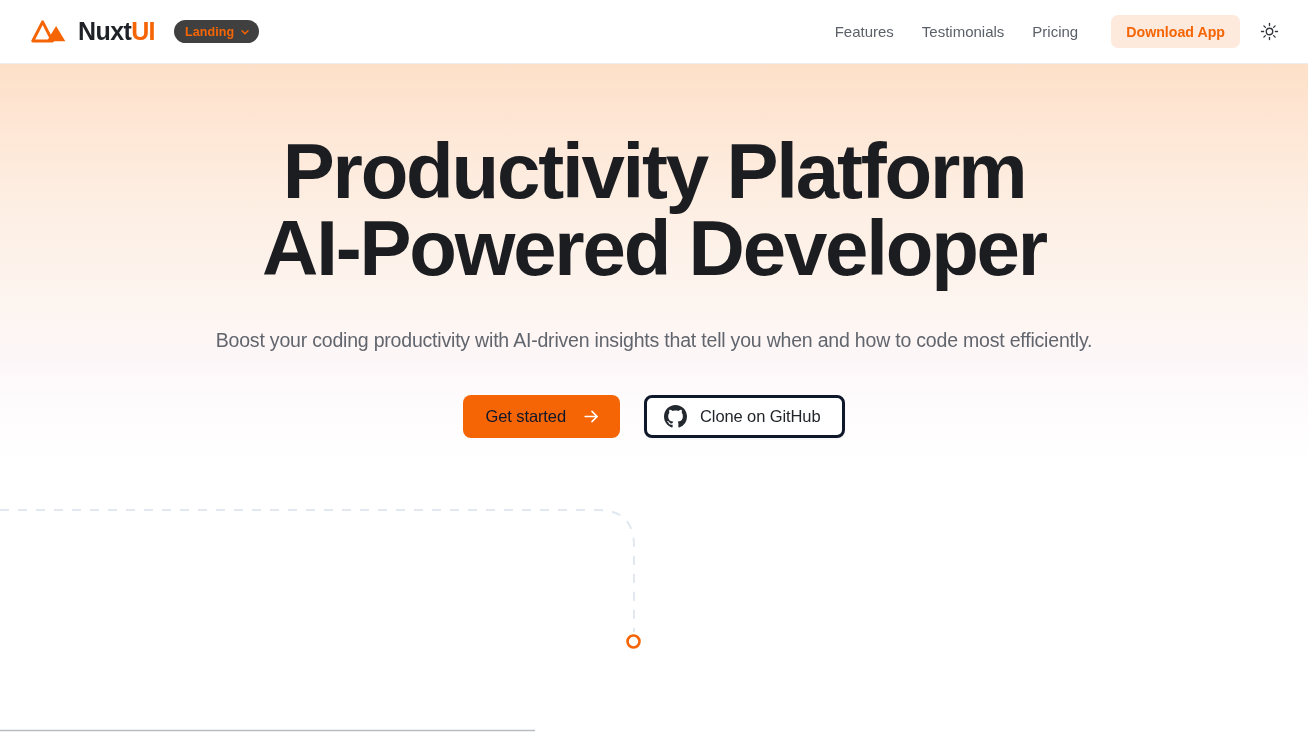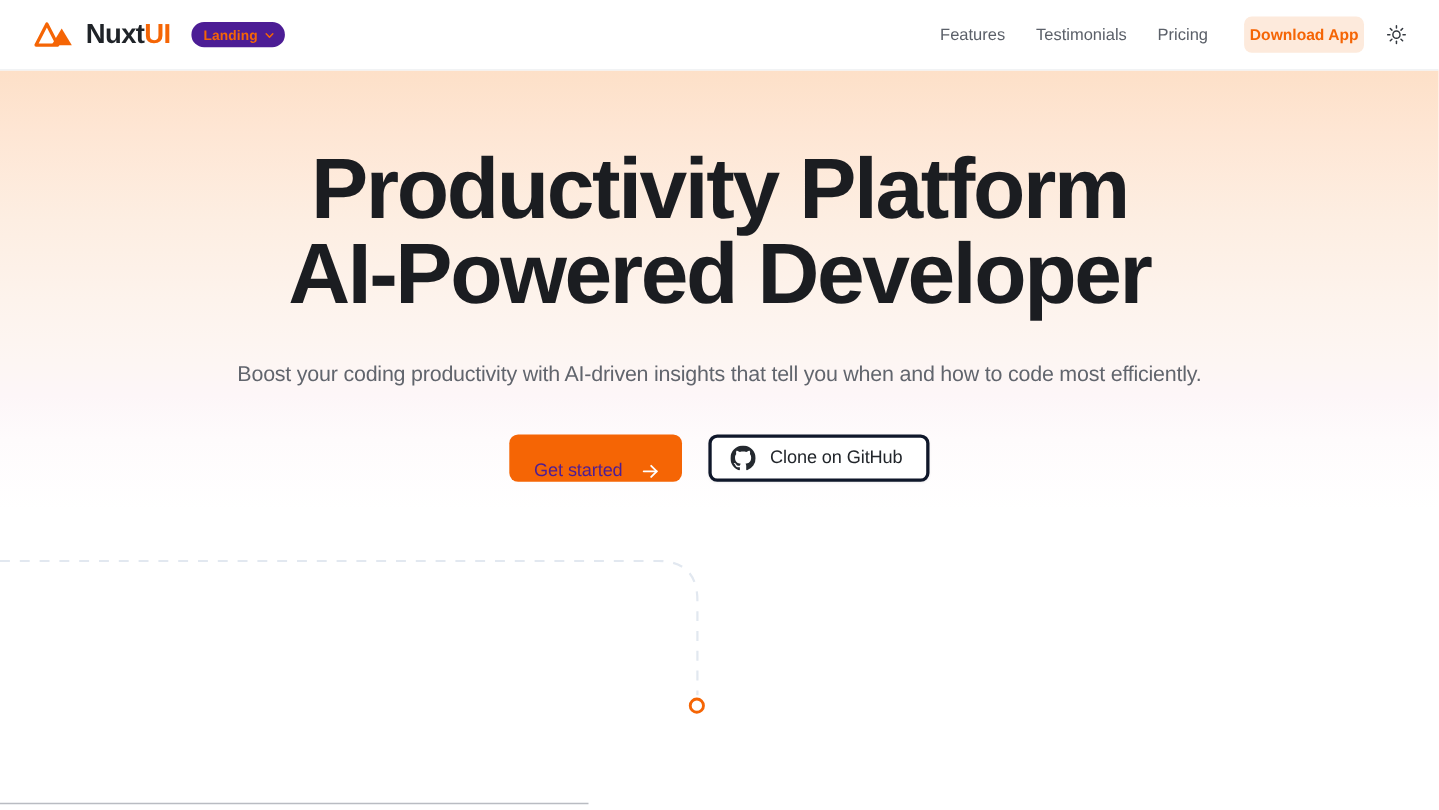--- a/index.html
+++ b/index.html
@@ -79,21 +79,21 @@
   .brand-ui { color: #f56505; }
 
   .badge {
     display: inline-flex;
     align-items: center;
     gap: 6px;
     height: 23px;
     padding: 0 9px 0 11px;
     margin-left: 9px;
     border-radius: 999px;
-    background: #4c1d95;
+    background: #404040;
     color: #f56505;
     font-size: 12.5px;
     font-weight: 600;
     letter-spacing: 0.1px;
     cursor: pointer;
   }
   .badge .chev {
     display: inline-block;
     width: 10px;
     height: 10px;
@@ -113,21 +113,21 @@
     text-decoration: none;
     padding: 0 14px;
     line-height: 64px;
     white-space: nowrap;
     cursor: pointer;
   }
 
   .download-btn {
     margin-left: 19px;
     height: 33px;
-    padding: 0 5px;
+    padding: 0 15px;
     border: none;
     border-radius: 7px;
     background: #fdeadc;
     color: #f56505;
     font-family: inherit;
     font-size: 14.2px;
     font-weight: 600;
     white-space: nowrap;
     cursor: pointer;
     display: inline-flex;
@@ -180,28 +180,28 @@
   .cta-row {
     margin-top: 40px;
     display: flex;
     justify-content: center;
     align-items: center;
     gap: 24px;
   }
 
   .btn-primary {
     display: inline-flex;
-    align-items: flex-end;
+    align-items: center;
     gap: 16px;
     height: 43px;
     padding: 0 19px 0 22px;
     border: none;
     border-radius: 8px;
     background: #f56505;
-    color: #4c1d95;
+    color: #0f172a;
     font-family: inherit;
     font-size: 16.5px;
     font-weight: 500;
     letter-spacing: -0.1px;
     cursor: pointer;
     white-space: nowrap;
   }
 
   .btn-secondary {
     display: inline-flex;

